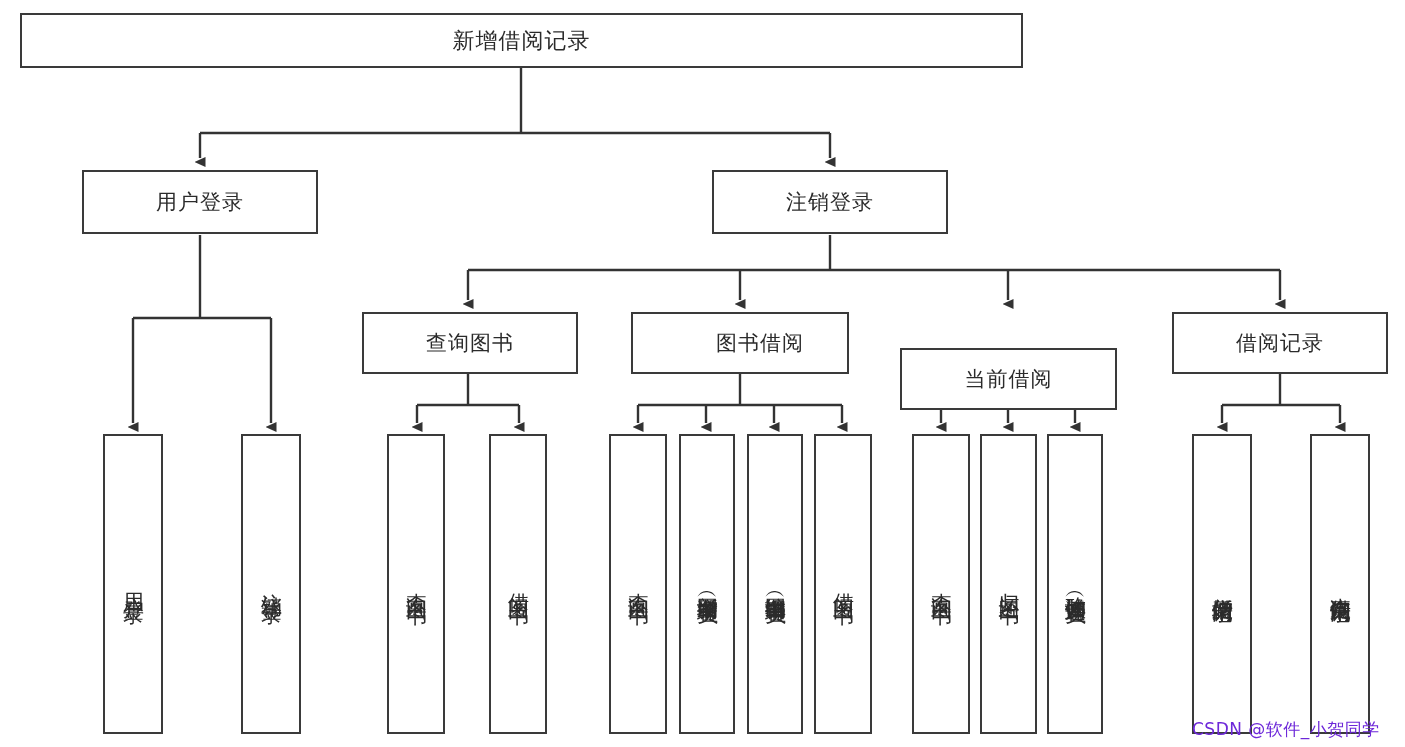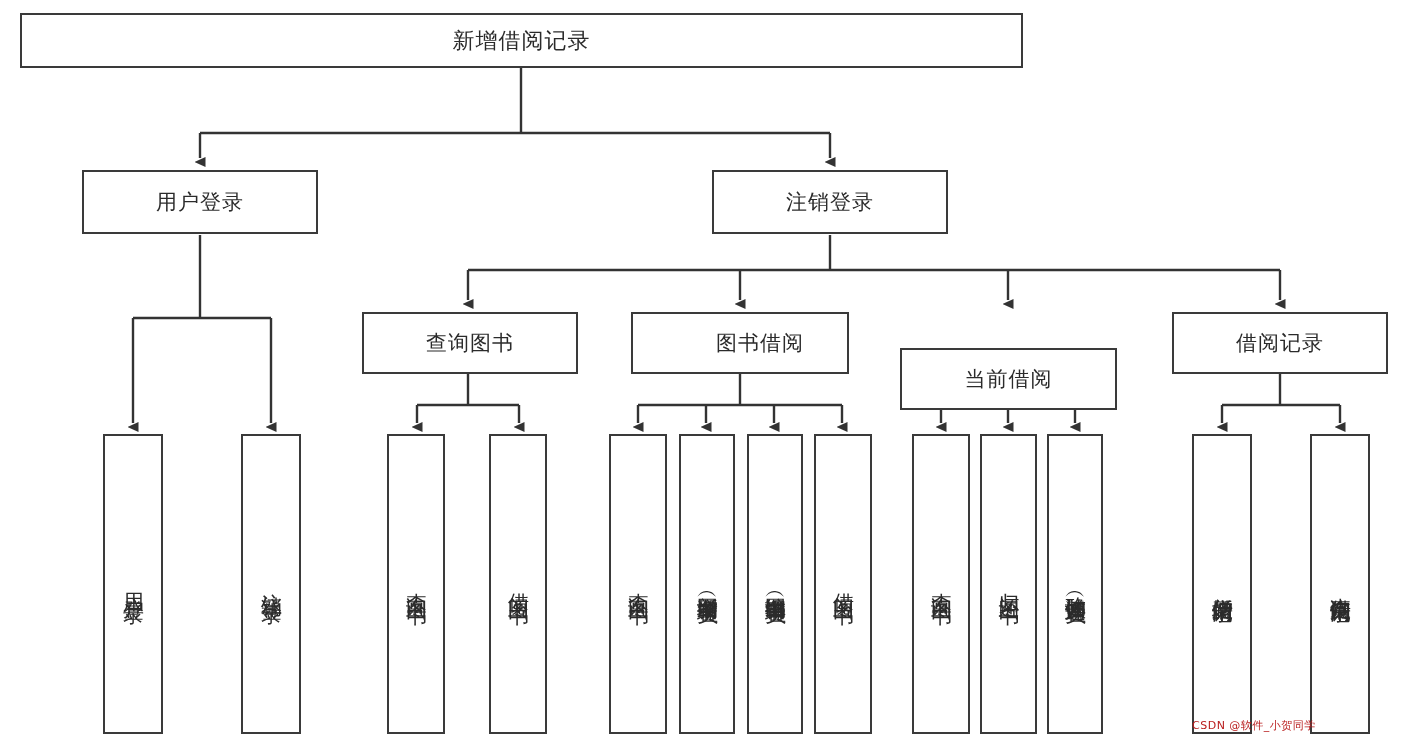--- a/index.html
+++ b/index.html
@@ -53,22 +53,22 @@
     line-height: 1.1;
     text-align: center;
     padding: 6px 0;
     overflow: hidden;
   }
   .node-v.tight {
     letter-spacing: 1px;
   }
   .watermark {
     position: absolute;
-    font-size: 11px;
-    color: #b91c1c;
+    font-size: 17px;
+    color: #6d28d9;
     white-space: nowrap;
     letter-spacing: 0.5px;
   }
 </style>
 </head>
 <body>
 
 <div id="diagram-root">
 
   <svg id="edge-layer" viewBox="0 0 1405 747" xmlns="http://www.w3.org/2000/svg">

